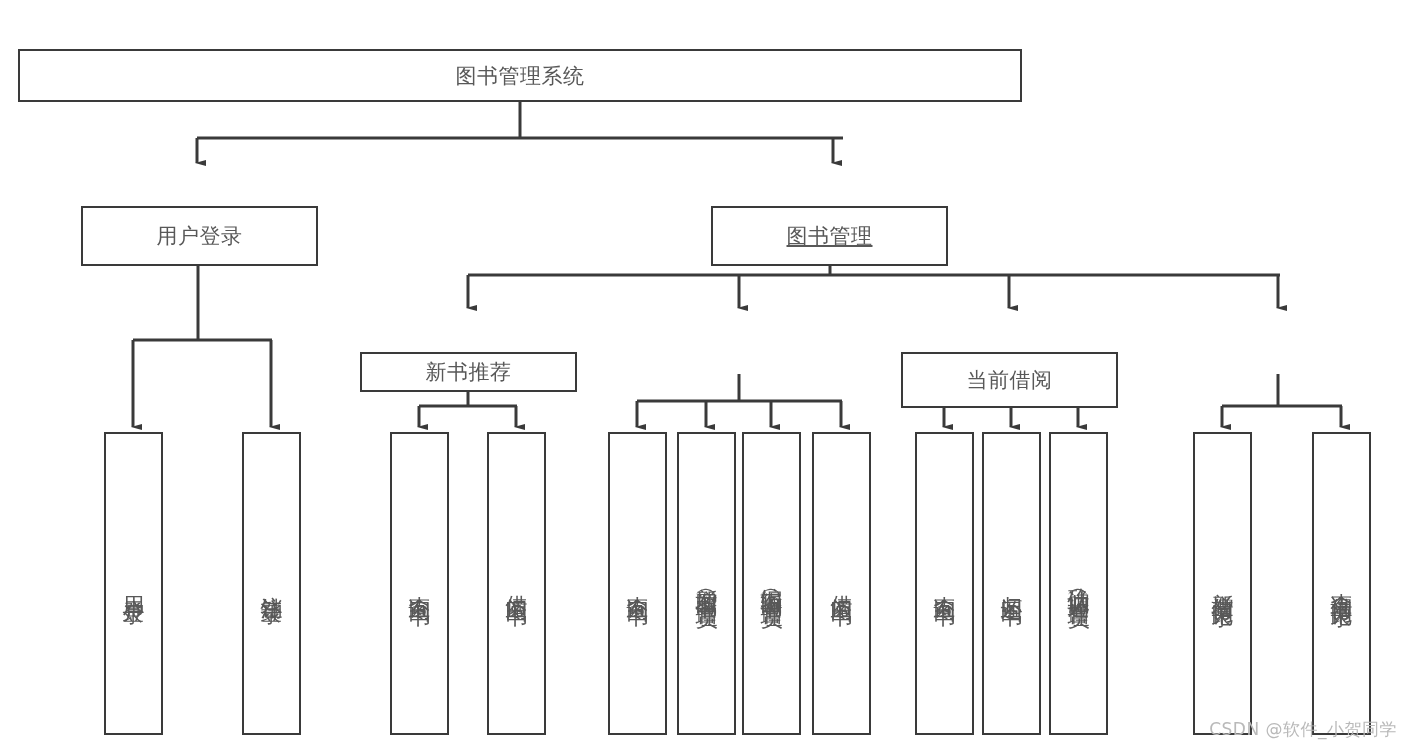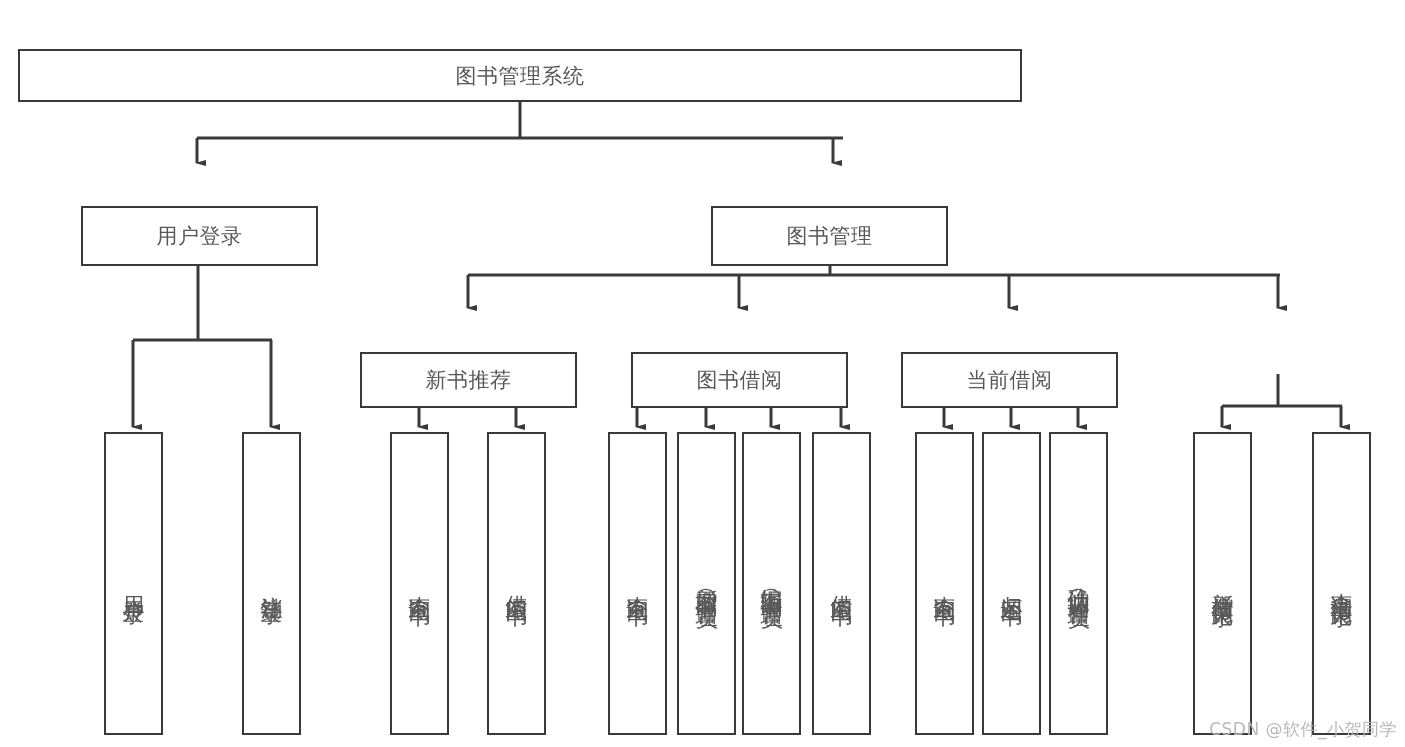--- a/index.html
+++ b/index.html
@@ -121,29 +121,26 @@
     </g>
   </svg>
 
   <div class="node horiz" style="left:18px; top:15px; width:1004px; height:53px;">
     <span>图书管理系统</span>
   </div>
 
   <div class="node horiz" style="left:81px; top:172px; width:237px; height:60px;">
     <span>用户登录</span>
   </div>
-  <div class="node horiz" style="left:711px; top:172px; width:237px; height:60px;">
+  <div class="node horiz" style="left:711px; top:172px; width:237px; height:60px;text-decoration:underline;">
     <span>图书管理</span>
   </div>
 
-  <div class="node horiz" style="left:360px; top:318px; width:217px; height:56px;">
+  <div class="node horiz" style="left:360px; top:318px; width:217px; height:40px;">
     <span>新书推荐</span>
-  </div>
-  <div class="node horiz" style="left:631px; top:318px; width:217px; height:56px;">
-    <span>图书借阅</span>
   </div>
   <div class="node horiz" style="left:901px; top:318px; width:217px; height:56px;">
     <span>当前借阅</span>
   </div>
 
   <div class="node vert" style="left:104px; top:432px; width:59px; height:303px;">
     <span class="vtext">用户登录</span>
   </div>
   <div class="node vert" style="left:242px; top:432px; width:59px; height:303px;">
     <span class="vtext">注销登录</span>

